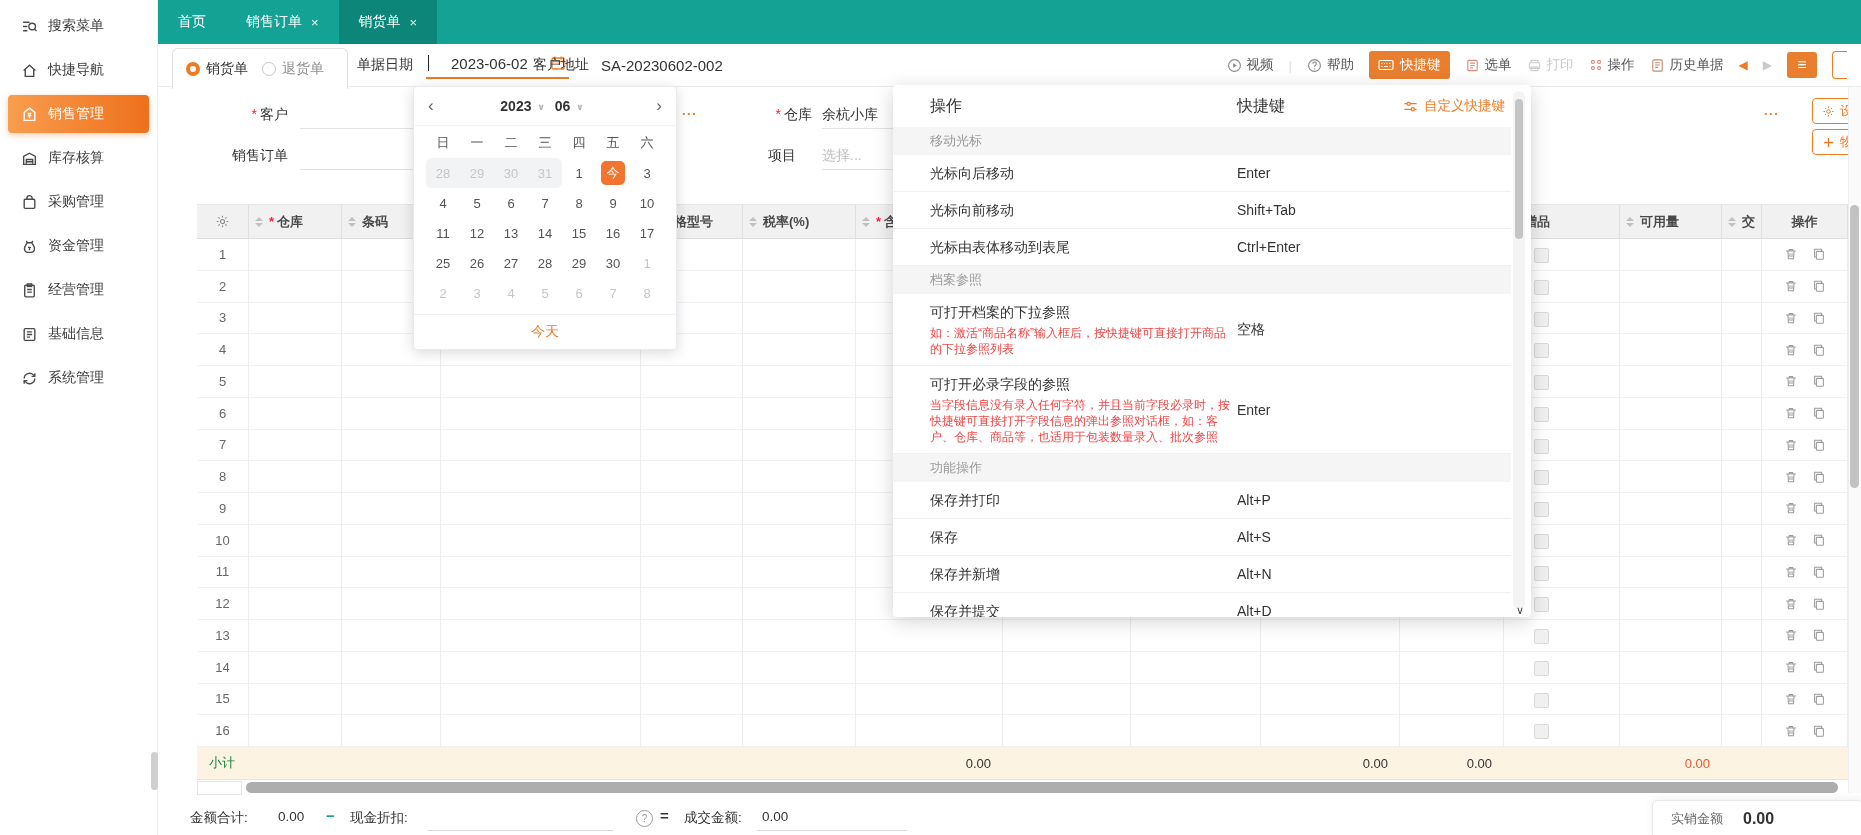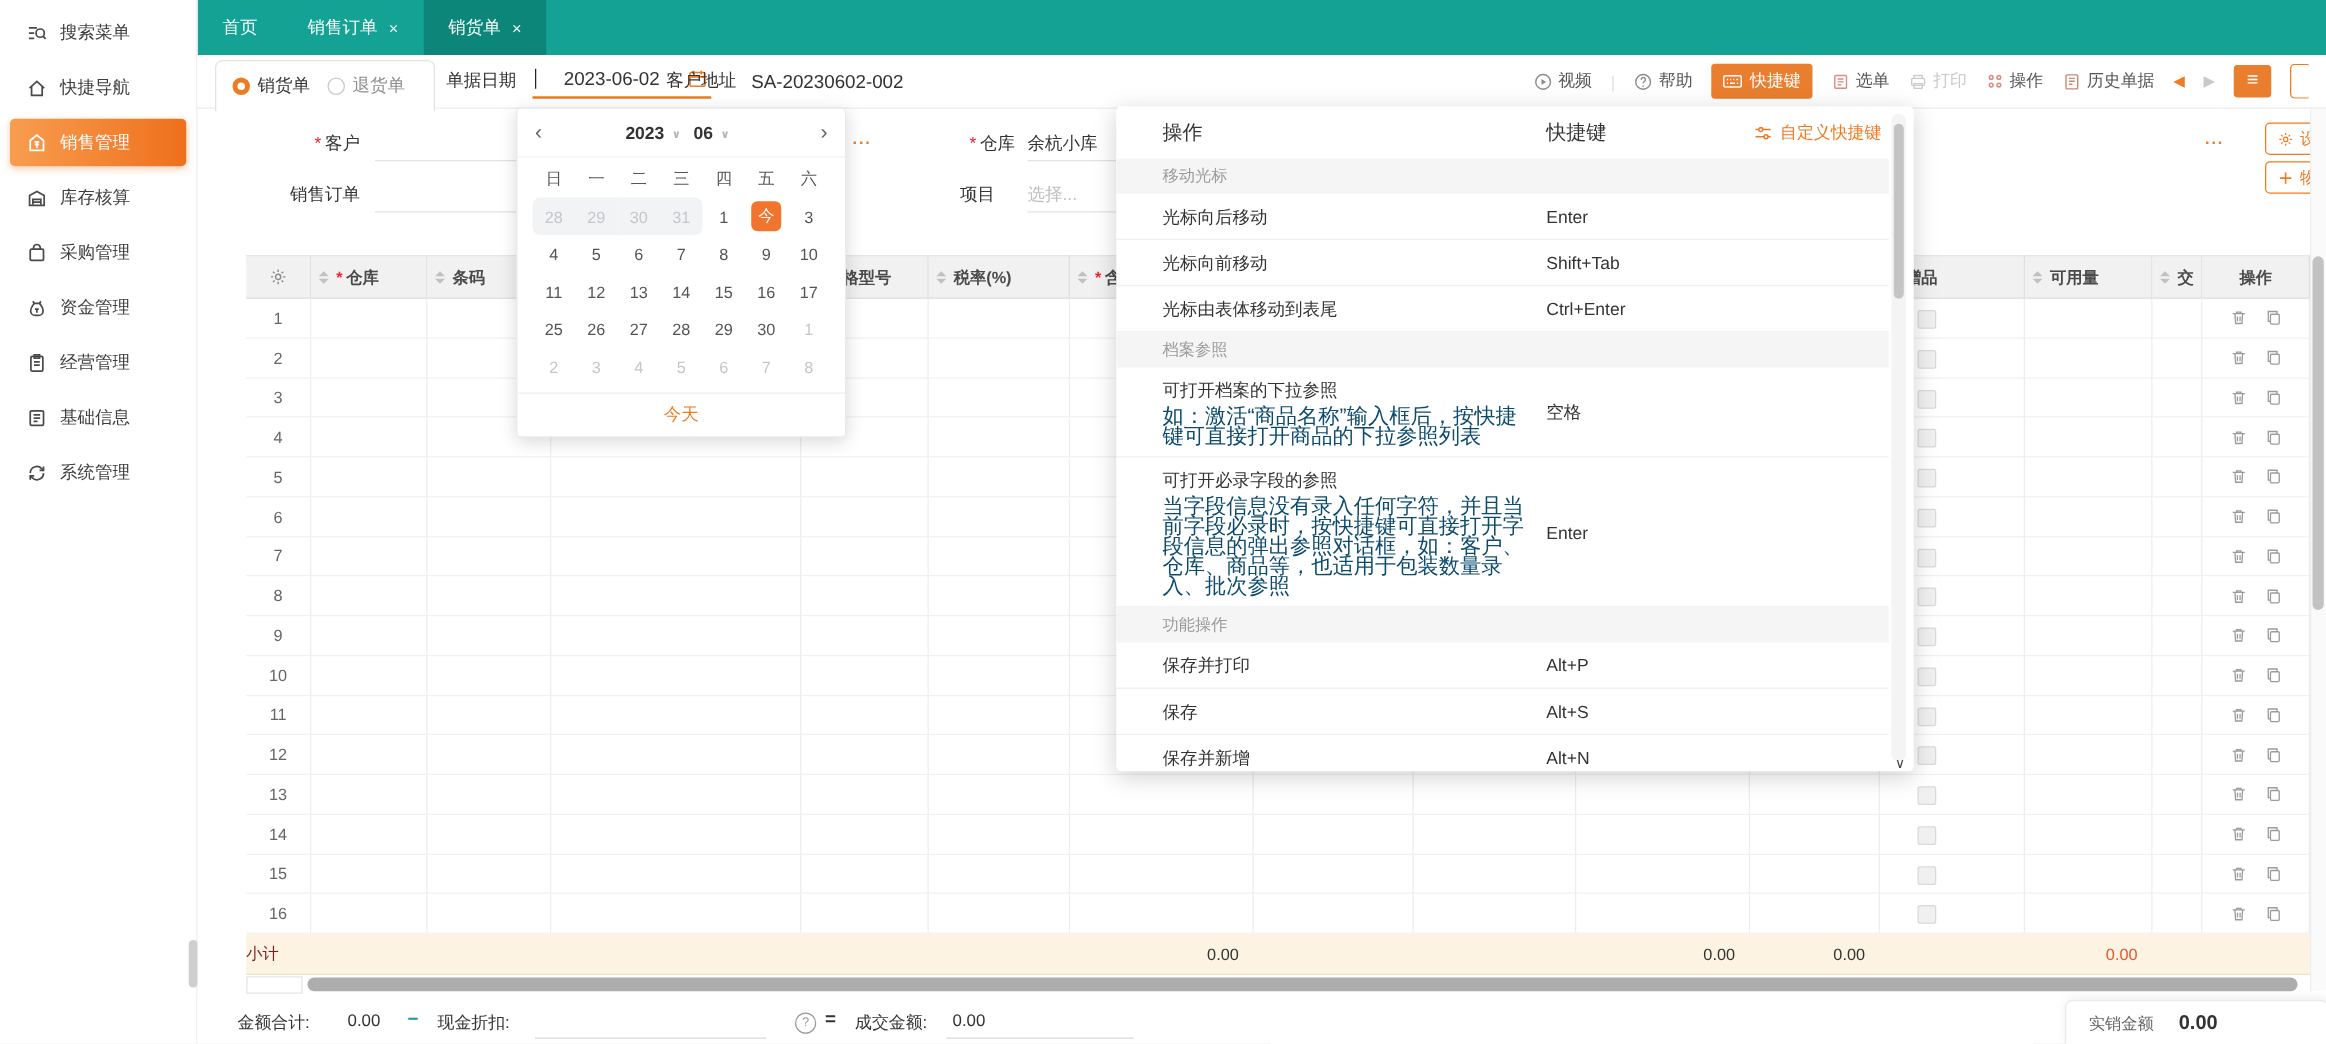--- a/index.html
+++ b/index.html
@@ -67,21 +67,21 @@
   .sorter .up{border-bottom:4px solid #c1c1c1}
   .sorter .dn{border-top:4px solid #c1c1c1}
   .tr{display:flex;height:31.75px}
   .td{box-sizing:border-box;border-right:1px solid #ededed;border-bottom:1px solid #f1f1f1;overflow:hidden}
   .td.rownum{display:flex;align-items:center;justify-content:center;color:#666;font-size:13px}
   .cb{display:block;width:13px;height:13px;margin:9px 0 0 30px;background:#f0f0f0;border:1px solid #d9d9d9;border-radius:2px;cursor:pointer}
   .td.opscell{display:flex;align-items:center;justify-content:center;gap:14px}
   .td.opscell span{cursor:pointer}
   .sub{display:flex;height:32px;background:#fcf3e2;border-bottom:1px solid #efe3c8}
   .sub .sc{box-sizing:border-box;display:flex;align-items:center;justify-content:flex-end;padding-right:12px;font-size:13px;color:#333}
-  .sub .sc.lab{justify-content:flex-start;padding-left:0;color:#7f1d1d}
+  .sub .sc.lab{justify-content:flex-start;padding-left:12px;color:#15803d}
   .sub .sc.accent{color:#e4572e}
 
   
   .hcorner{position:absolute;left:197px;top:781px;width:45px;height:14px;background:#fff;border:1px solid #e5e5e5;box-sizing:border-box}
   .hthumb{position:absolute;left:246px;top:782px;width:1592px;height:11px;border-radius:6px;background:#adadad;cursor:pointer}
   .vtrack{position:absolute;left:1848px;top:86px;width:13px;height:707px;background:#fafafa;border-left:1px solid #eee;box-sizing:border-box}
   .vthumb{position:absolute;left:1850px;top:205px;width:9px;height:283px;border-radius:5px;background:#c2c2c2;cursor:pointer}
 
   
   .cal{position:absolute;left:413px;top:86px;width:262px;background:#fff;border:1px solid #e8eaf0;border-radius:4px;
@@ -104,21 +104,21 @@
 
   
   .panel{position:absolute;left:893px;top:85px;width:638px;height:532px;background:#fff;border-radius:4px;
          box-shadow:0 4px 20px rgba(0,0,0,.18);z-index:50;overflow:hidden}
   .sc-head{height:42px;display:flex;align-items:center;position:relative;padding-left:37px;font-size:16px;color:#333}
   .sc-head .k{position:absolute;left:344px}
   .sc-custom{position:absolute;right:26px;top:12px;color:#ee7a22;font-size:13.5px;display:flex;gap:6px;align-items:center;cursor:pointer}
   .sc-band{height:28px;background:#f5f5f5;display:flex;align-items:center;padding-left:37px;font-size:13px;color:#9a9a9a;margin-right:20px}
   .sc-row{position:relative;padding:8px 40px 8px 37px;border-bottom:1px solid #f0f0f0;margin-right:20px;box-sizing:border-box}
   .sc-row .sc-label{font-size:14px;color:#333;line-height:20px}
-  .sc-row .sc-desc{font-size:17px;color:#0c4a6e;line-height:16px;max-width:300px;margin-top:3px}
+  .sc-row .sc-desc{font-size:12px;color:#ef4444;line-height:16px;max-width:300px;margin-top:3px}
   .sc-row .sc-key{position:absolute;left:344px;top:50%;transform:translateY(-50%);font-size:14px;color:#333}
   .sc-track{position:absolute;right:6px;top:6px;bottom:8px;width:12px;background:#f4f4f4;border-radius:6px}
   .sc-thumb{position:absolute;right:8px;top:14px;width:8px;height:140px;background:#c5c5c5;border-radius:4px;cursor:pointer}
   .sc-more{position:absolute;right:7px;bottom:0;font-size:11px;color:#444}
 
   
   .summary{position:absolute;left:158px;top:797px;right:0;height:38px;background:#fff;z-index:20}
   .s-item{position:absolute;top:12px;font-size:13.5px;color:#333;white-space:nowrap}
   .s-minus{color:#13a294;font-weight:bold;font-size:15px;top:10px}
   .s-q{width:15px;height:15px;border:1px solid #9a9a9a;border-radius:50%;color:#9a9a9a;font-size:10px;line-height:15px;text-align:center;top:13px}

